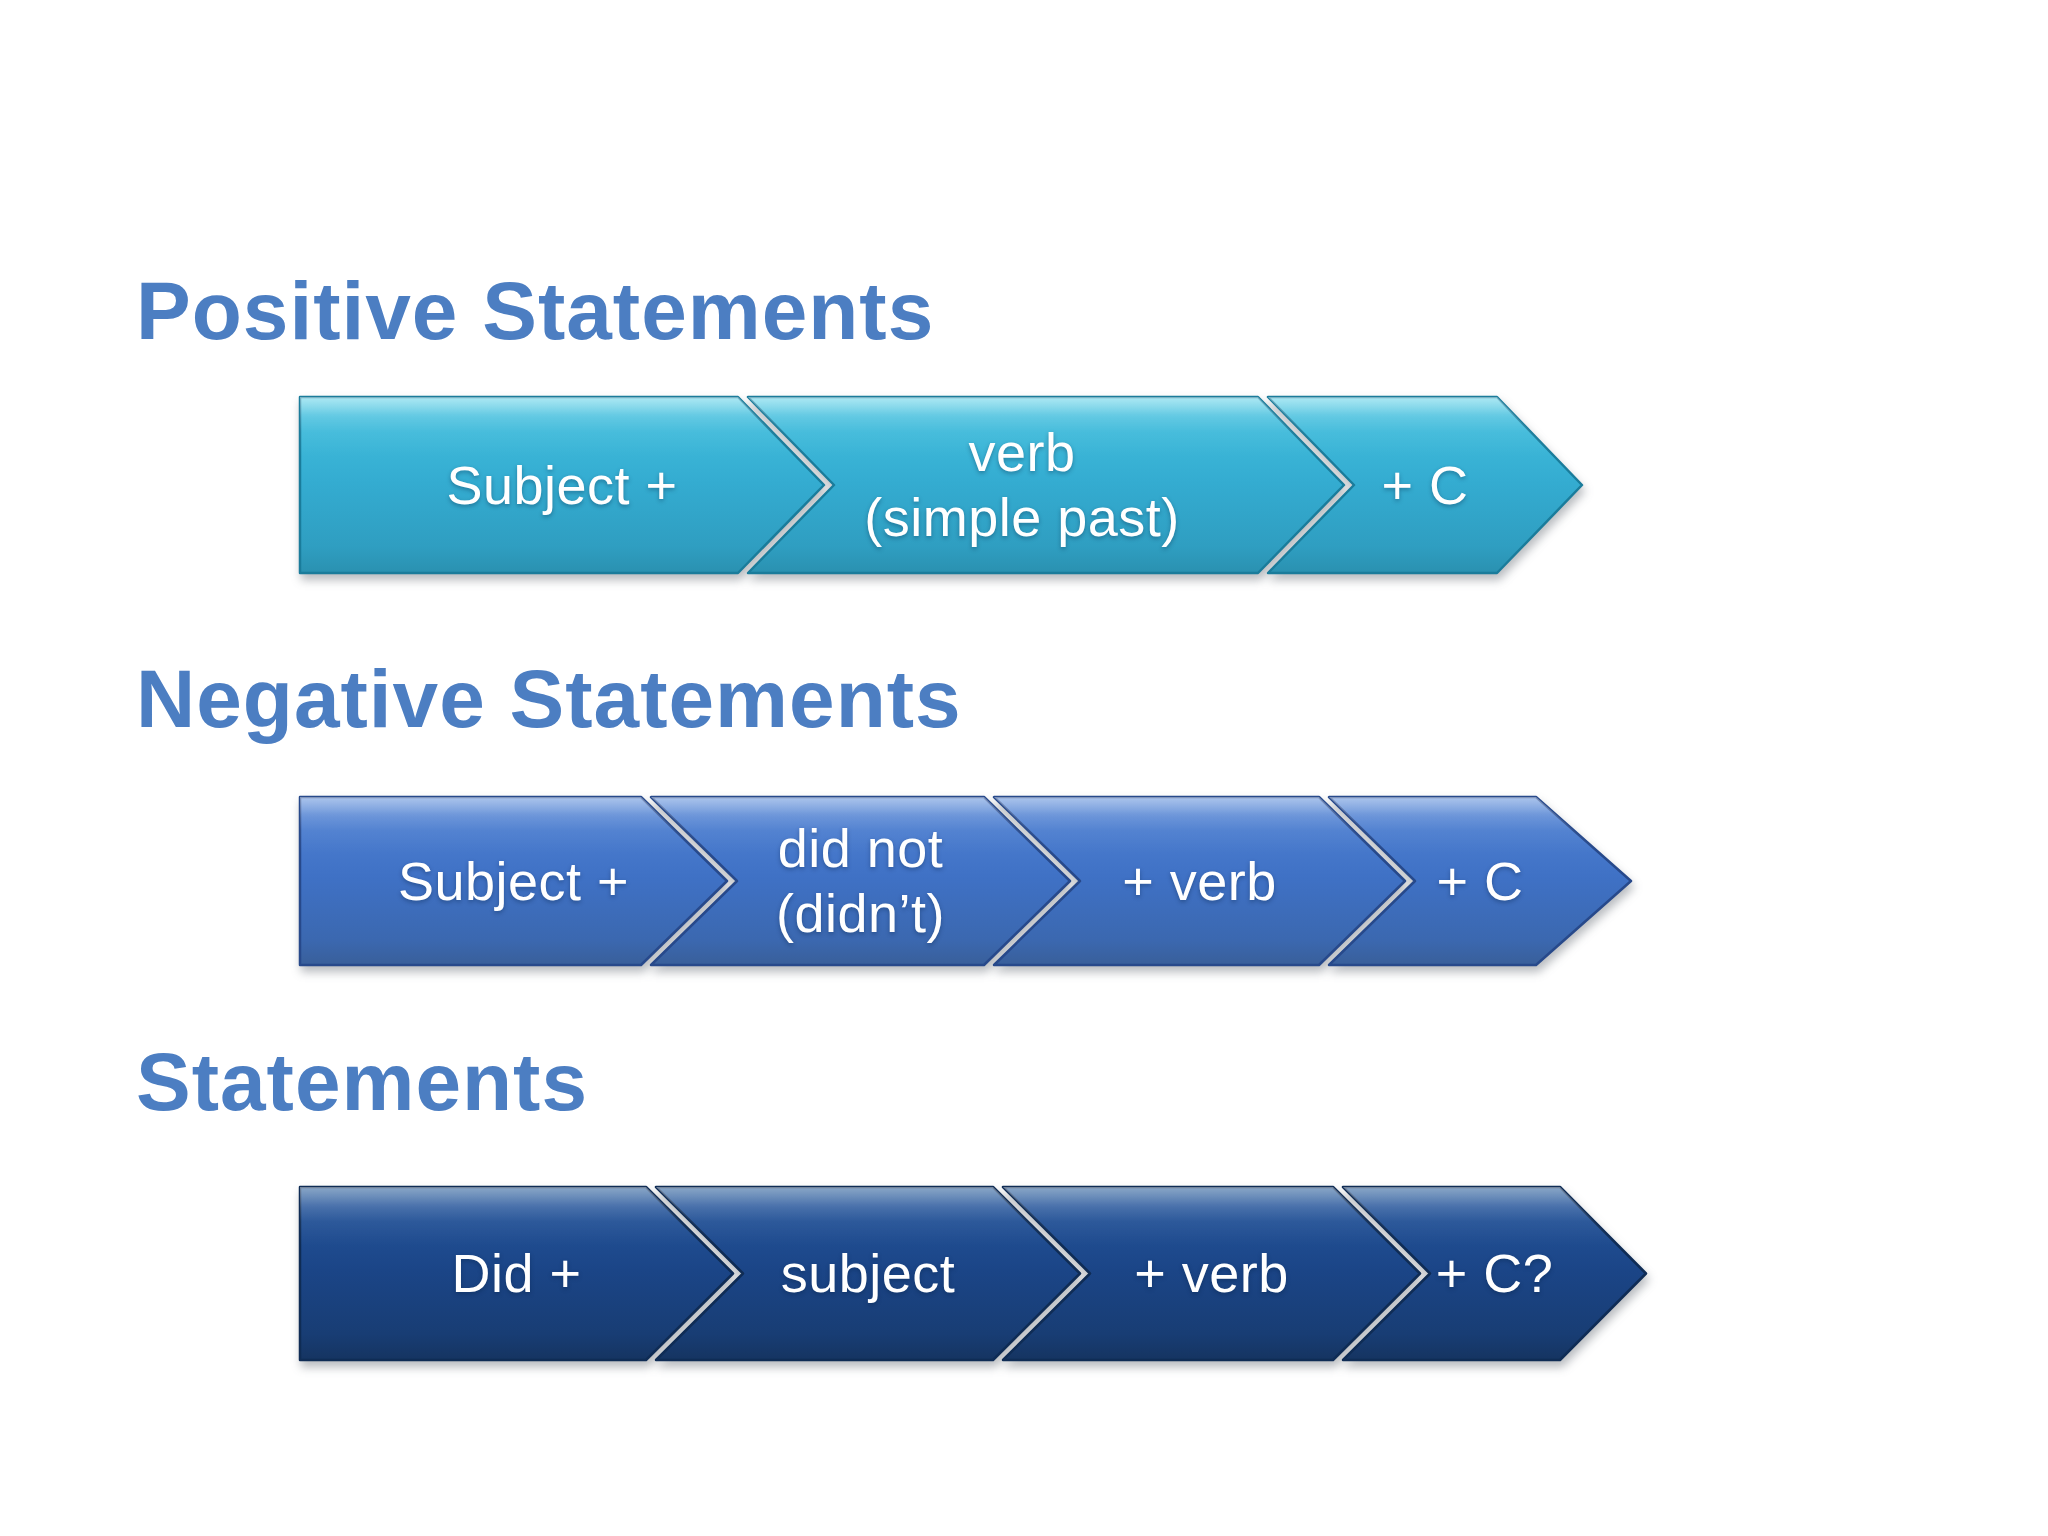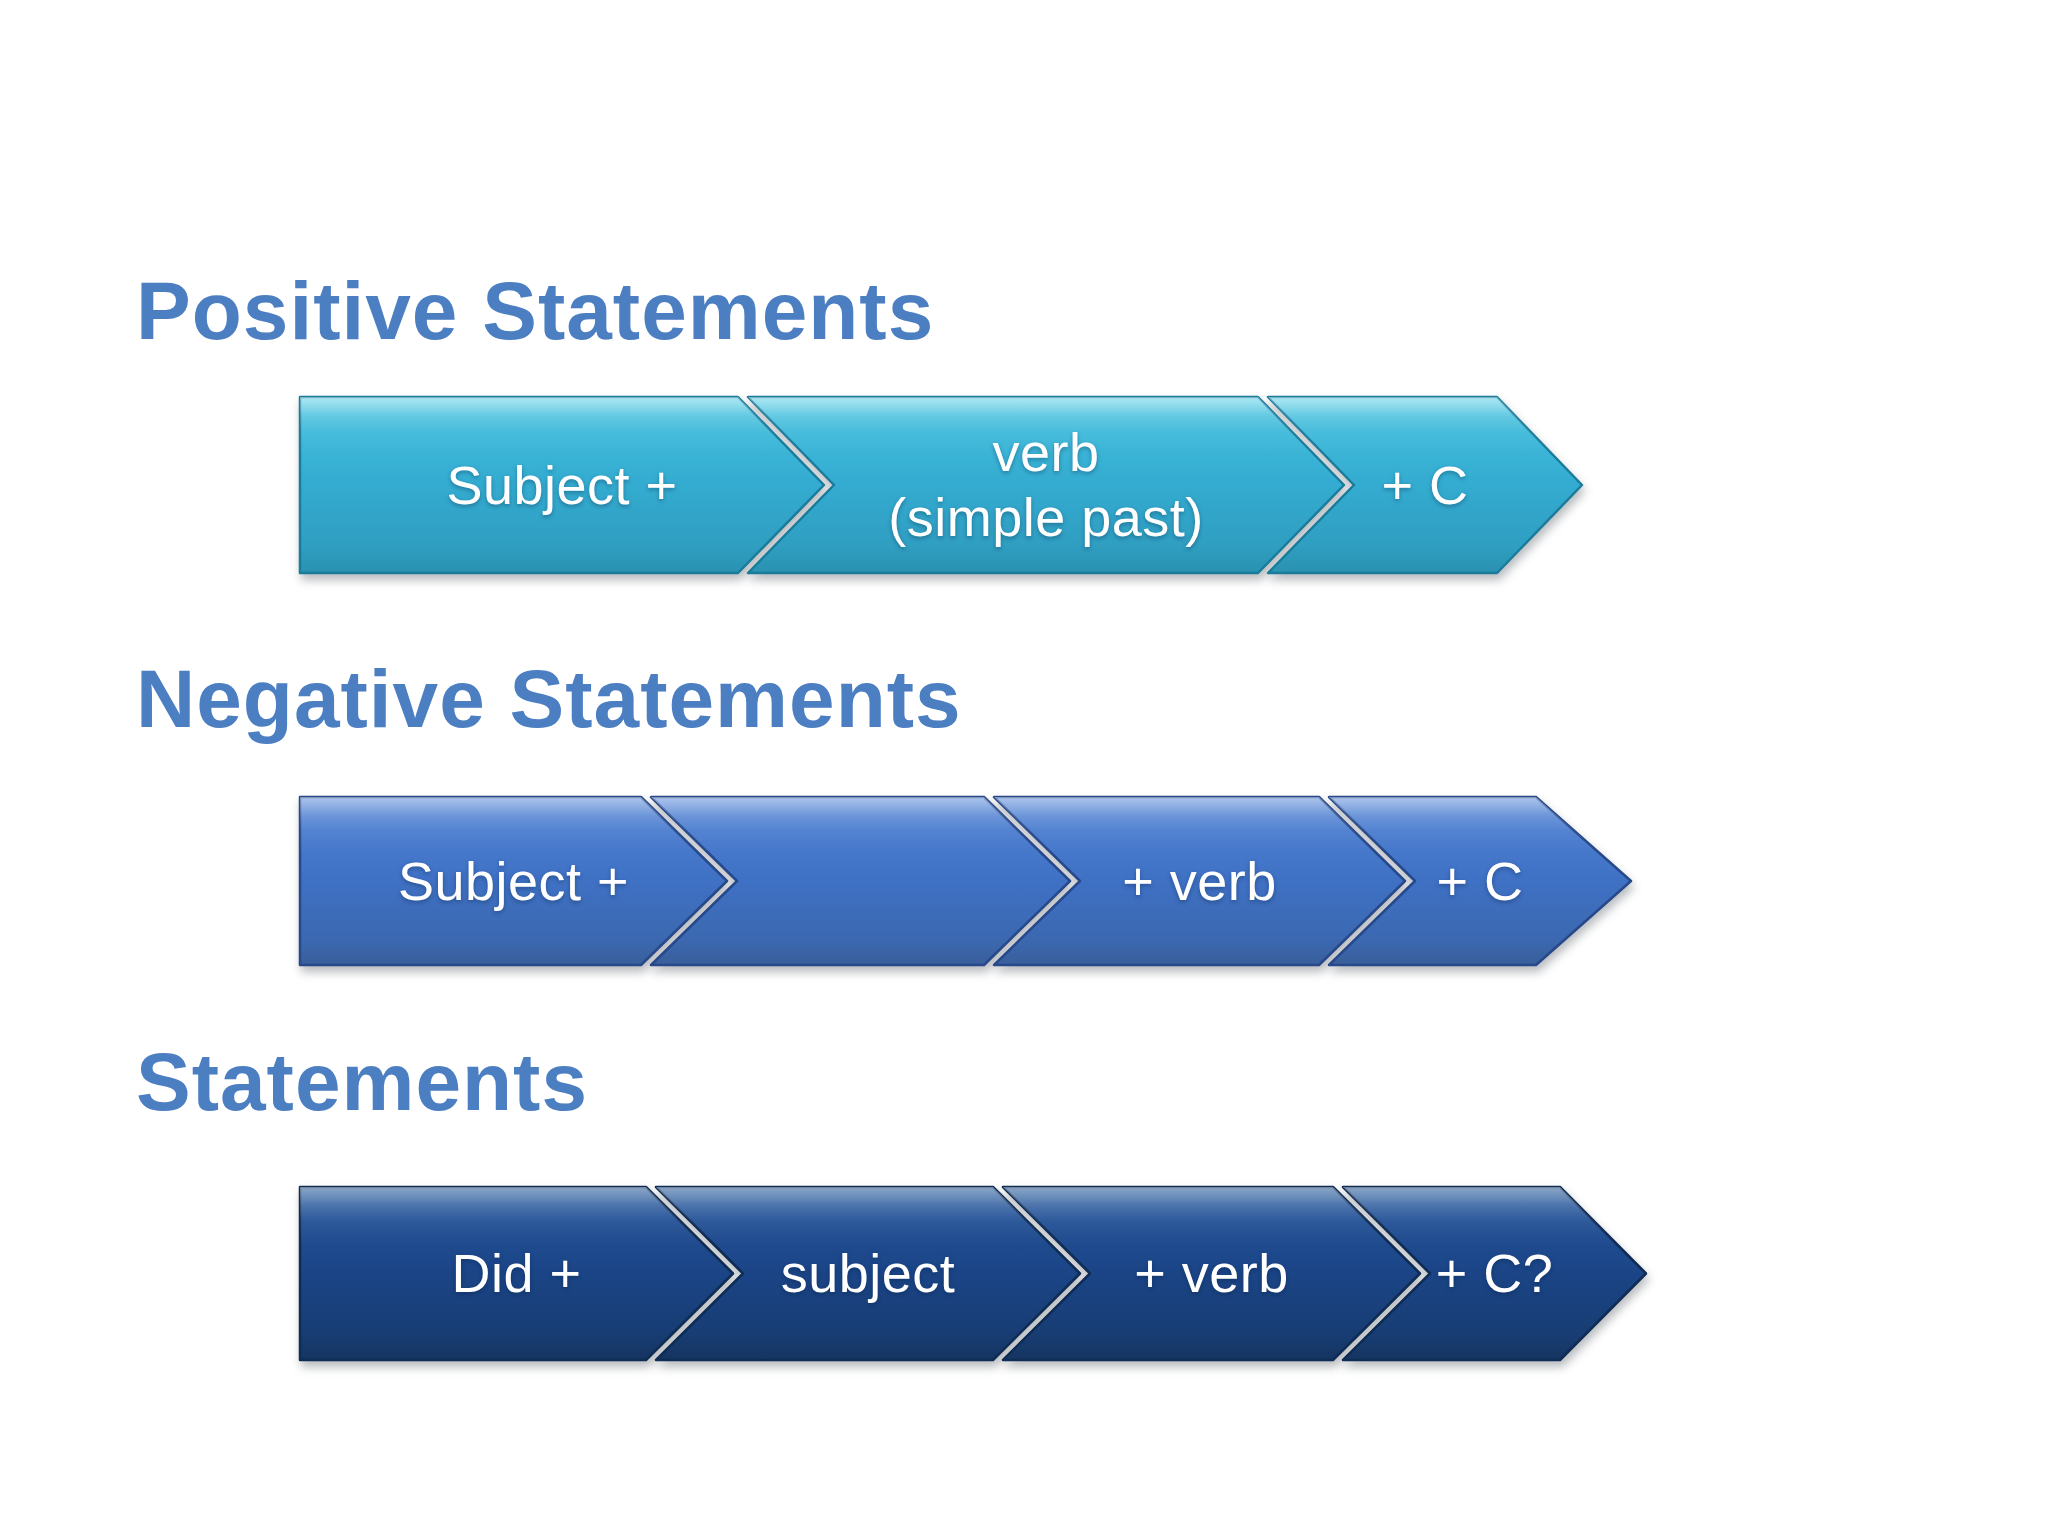--- a/index.html
+++ b/index.html
@@ -82,21 +82,21 @@
           </linearGradient>
         </defs>
         <polygon points="0,0 438,0 524,88 438,176 0,176" fill="url(#fill0)" stroke="#1a7c9b" stroke-width="2.5" stroke-linejoin="round"></polygon>
         <polygon points="0,0 438,0 524,88 438,176 0,176" fill="url(#gloss0)"></polygon>
         <polygon points="448,0 958,0 1044,88 958,176 448,176 534,88" fill="url(#fill0)" stroke="#1a7c9b" stroke-width="2.5" stroke-linejoin="round"></polygon>
         <polygon points="448,0 958,0 1044,88 958,176 448,176 534,88" fill="url(#gloss0)"></polygon>
         <polygon points="968,0 1197,0 1282,88 1197,176 968,176 1054,88" fill="url(#fill0)" stroke="#1a7c9b" stroke-width="2.5" stroke-linejoin="round"></polygon>
         <polygon points="968,0 1197,0 1282,88 1197,176 968,176 1054,88" fill="url(#gloss0)"></polygon>
       </svg>
       <div class="seg-label" style="left: -8px; width: 540px; height: 176px; color: rgb(255, 255, 255);">Subject +</div>
-      <div class="seg-label" style="left: 476px; width: 540px; height: 176px; color: rgb(255, 255, 255);">verb
+      <div class="seg-label" style="left: 452px; width: 540px; height: 176px; color: rgb(255, 255, 255);">verb
 (simple past)</div>
       <div class="seg-label" style="left: 855px; width: 540px; height: 176px; color: rgb(255, 255, 255);">+ C</div>
     </div>
 
   <h1 class="title" style="top: 652px; color: rgb(76, 126, 194); margin-top: 6px;">Negative Statements</h1>
 
   <div class="arrow-wrap" style="top: 797px; width: 1336px; height: 168px;">
       <svg width="1336" height="168" viewBox="0 0 1336 168">
         <defs>
           <linearGradient id="fill1" x1="0" y1="0" x2="0" y2="1">
@@ -116,20 +116,22 @@
         <polygon points="0,0 341,0 427,84 341,168 0,168" fill="url(#fill1)" stroke="#27498b" stroke-width="2.5" stroke-linejoin="round"></polygon>
         <polygon points="0,0 341,0 427,84 341,168 0,168" fill="url(#gloss1)"></polygon>
         <polygon points="351,0 684,0 770,84 684,168 351,168 437,84" fill="url(#fill1)" stroke="#27498b" stroke-width="2.5" stroke-linejoin="round"></polygon>
         <polygon points="351,0 684,0 770,84 684,168 351,168 437,84" fill="url(#gloss1)"></polygon>
         <polygon points="694,0 1019,0 1105,84 1019,168 694,168 780,84" fill="url(#fill1)" stroke="#27498b" stroke-width="2.5" stroke-linejoin="round"></polygon>
         <polygon points="694,0 1019,0 1105,84 1019,168 694,168 780,84" fill="url(#gloss1)"></polygon>
         <polygon points="1029,0 1236,0 1331,84 1236,168 1029,168 1115,84" fill="url(#fill1)" stroke="#27498b" stroke-width="2.5" stroke-linejoin="round"></polygon>
         <polygon points="1029,0 1236,0 1331,84 1236,168 1029,168 1115,84" fill="url(#gloss1)"></polygon>
       </svg>
       <div class="seg-label" style="left: -56.5px; width: 540px; height: 168px; color: rgb(255, 255, 255);">Subject +</div>
+      <div class="seg-label" style="left: 290.5px; width: 540px; height: 168px; color: rgb(255, 255, 255);">did not
+(didn’t)</div>
       <div class="seg-label" style="left: 629.5px; width: 540px; height: 168px; color: rgb(255, 255, 255);">+ verb</div>
       <div class="seg-label" style="left: 910px; width: 540px; height: 168px; color: rgb(255, 255, 255);">+ C</div>
     </div>
 
   <h1 class="title" style="top: 1041px; color: rgb(76, 126, 194);">Statements</h1>
 
   <div class="arrow-wrap" style="top: 1187px; width: 1350px; height: 173px;">
       <svg width="1350" height="173" viewBox="0 0 1350 173">
         <defs>
           <linearGradient id="fill2" x1="0" y1="0" x2="0" y2="1">

